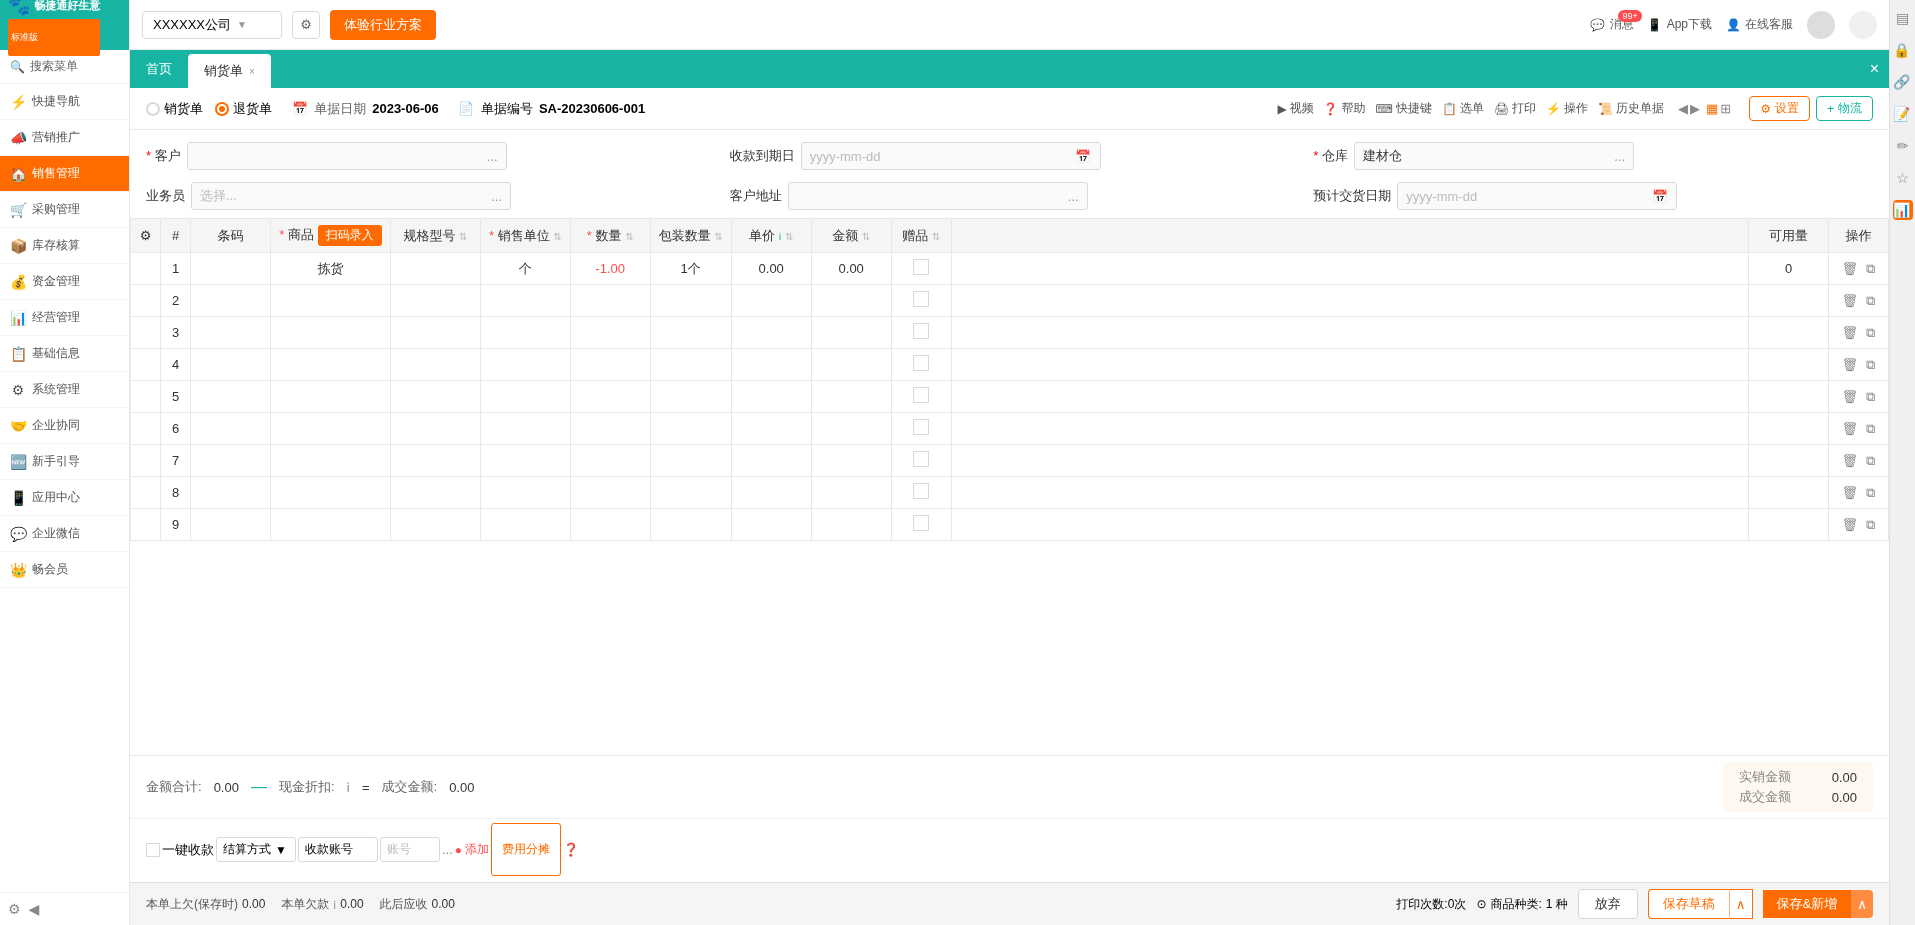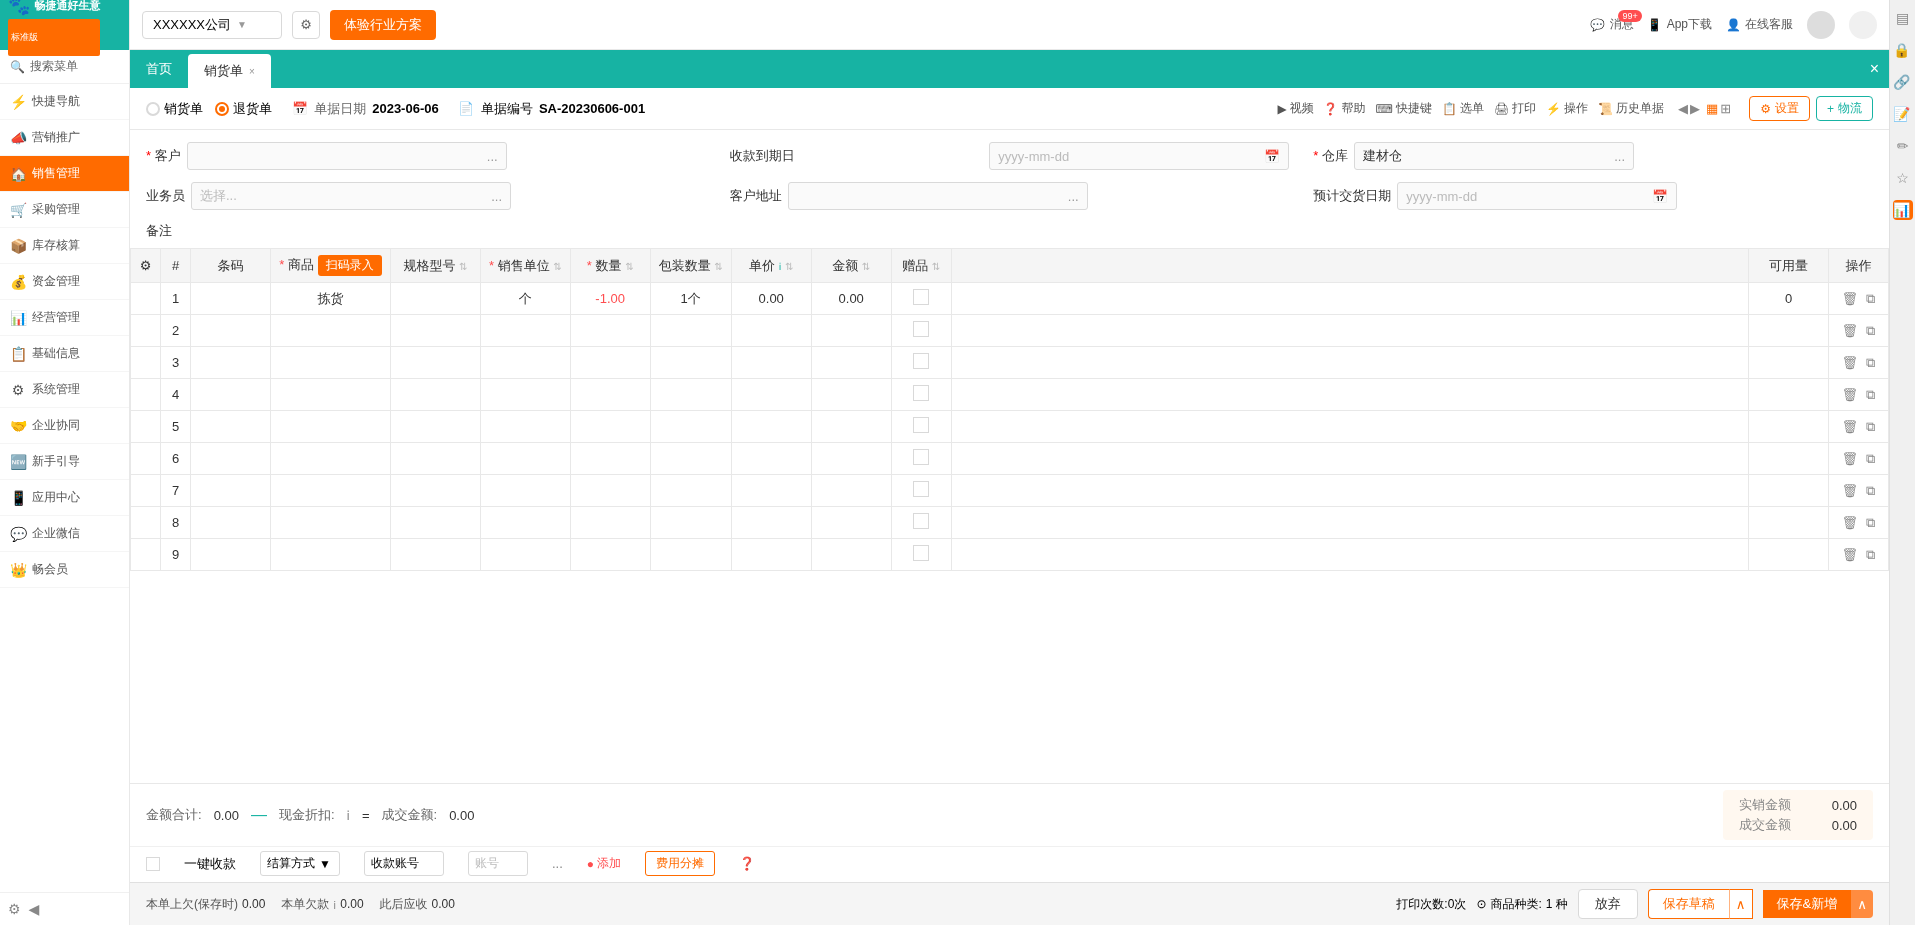--- a/index.html
+++ b/index.html
@@ -79,26 +79,26 @@
     .col-ops { width: 60px; }
     .negative { color: #ff4d4f; }
     .checkbox-cell { width: 16px; height: 16px; border: 1px solid #d9d9d9; background: #fff; display: inline-block; }
 
     
     .footer-area { background: #fff; border-top: 1px solid #e8e8e8; }
     .summary-row { display: flex; align-items: center; gap: 12px; padding: 6px 16px; font-size: 13px; }
     .summary-row .label { color: #666; }
     .summary-row .value { color: #333; font-weight: 500; }
     .summary-row .minus { color: #333; }
-    .payment-row { display: flex; align-items: center; gap: 24px; padding: 4px 16px 6px; font-size: 13px; border-top: 1px solid #f0f0f0; }
+    .payment-row { display: flex; align-items: center; gap: 2px; padding: 4px 16px 6px; font-size: 13px; border-top: 1px solid #f0f0f0; }
     .payment-row .checkbox { width: 14px; height: 14px; border: 1px solid #d9d9d9; display: inline-block; flex-shrink: 0; }
     .select-box { border: 1px solid #d9d9d9; border-radius: 3px; padding: 3px 6px; font-size: 12px; display: flex; align-items: center; gap: 4px; min-width: 80px; }
     .input-box { border: 1px solid #d9d9d9; border-radius: 3px; padding: 3px 6px; font-size: 12px; min-width: 60px; color: #bbb; }
     .add-btn { display: flex; align-items: center; gap: 3px; color: #ff4d4f; cursor: pointer; font-size: 12px; }
-    .expense-btn { border: 1px solid #ff6b00; color: #ff6b00; background: #fff; border-radius: 3px; padding: 3px 10px; font-size: 12px; cursor: pointer; }
+    .expense-btn { border: 1px solid #ff6b00; color: #ff6b00; background: #fff; border-radius: 3px; padding: 17px 10px; font-size: 12px; cursor: pointer; }
 
     
     .bottom-bar { background: #f5f5f5; border-top: 1px solid #e0e0e0; display: flex; align-items: center; padding: 6px 16px; gap: 16px; font-size: 12px; }
     .bottom-bar .stat-item { display: flex; align-items: center; gap: 4px; color: #555; }
     .bottom-bar .stat-value { color: #333; font-weight: 500; }
     .bottom-bar-right { margin-left: auto; display: flex; align-items: center; gap: 10px; }
     .discard-btn { border: 1px solid #d9d9d9; background: #fff; border-radius: 4px; padding: 5px 16px; font-size: 13px; cursor: pointer; color: #333; }
     .save-draft-btn { border: 1px solid #ff6b00; background: #fff; color: #ff6b00; border-radius: 4px; padding: 5px 14px; font-size: 13px; cursor: pointer; display: flex; align-items: center; gap: 4px; }
     .save-new-btn { background: #ff6b00; color: #fff; border: none; border-radius: 4px; padding: 5px 14px; font-size: 13px; cursor: pointer; display: flex; align-items: center; gap: 4px; }
     .btn-group { display: flex; }
@@ -327,21 +327,21 @@
         <div class="form-row">
 
           <div class="form-field" style="flex:2;">
             <label style="color:#333;white-space:nowrap;"><span style="color:red;">*</span> 客户</label>
             <div class="field-input" style="max-width:320px;">
               <span class="dots">...</span>
             </div>
           </div>
           <div class="field-separator"></div>
 
-          <div class="form-field" style="flex:2;justify-content:space-between;">
+          <div class="form-field" style="flex:2;">
             <label>收款到期日</label>
             <div class="field-input placeholder" style="max-width:300px;">
               <span>yyyy-mm-dd</span>
               <span style="margin-left:auto;color:#17b3a3;">📅</span>
             </div>
           </div>
           <div class="field-separator"></div>
 
           <div class="form-field" style="flex:2;">
             <label><span style="color:red;">*</span> 仓库</label>
@@ -373,25 +373,20 @@
 
           <div class="form-field" style="flex:2;">
             <label>预计交货日期</label>
             <div class="field-input placeholder" style="max-width:280px;">
               <span>yyyy-mm-dd</span>
               <span style="margin-left:auto;color:#17b3a3;">📅</span>
             </div>
           </div>
         </div>
 
-        <div class="form-row">
-          <div class="form-field">
-            <label>备注</label>
-          </div>
-        </div>
       </div>
 
       <div style="background:#fff;padding:0 0 0 0;flex:1;">
         <div class="table-wrapper" style="max-height:380px;">
           <table class="data-table">
             <thead>
               <tr>
                 <th class="col-settings">⚙</th>
                 <th class="col-num">#</th>
                 <th class="col-barcode">条码</th>

